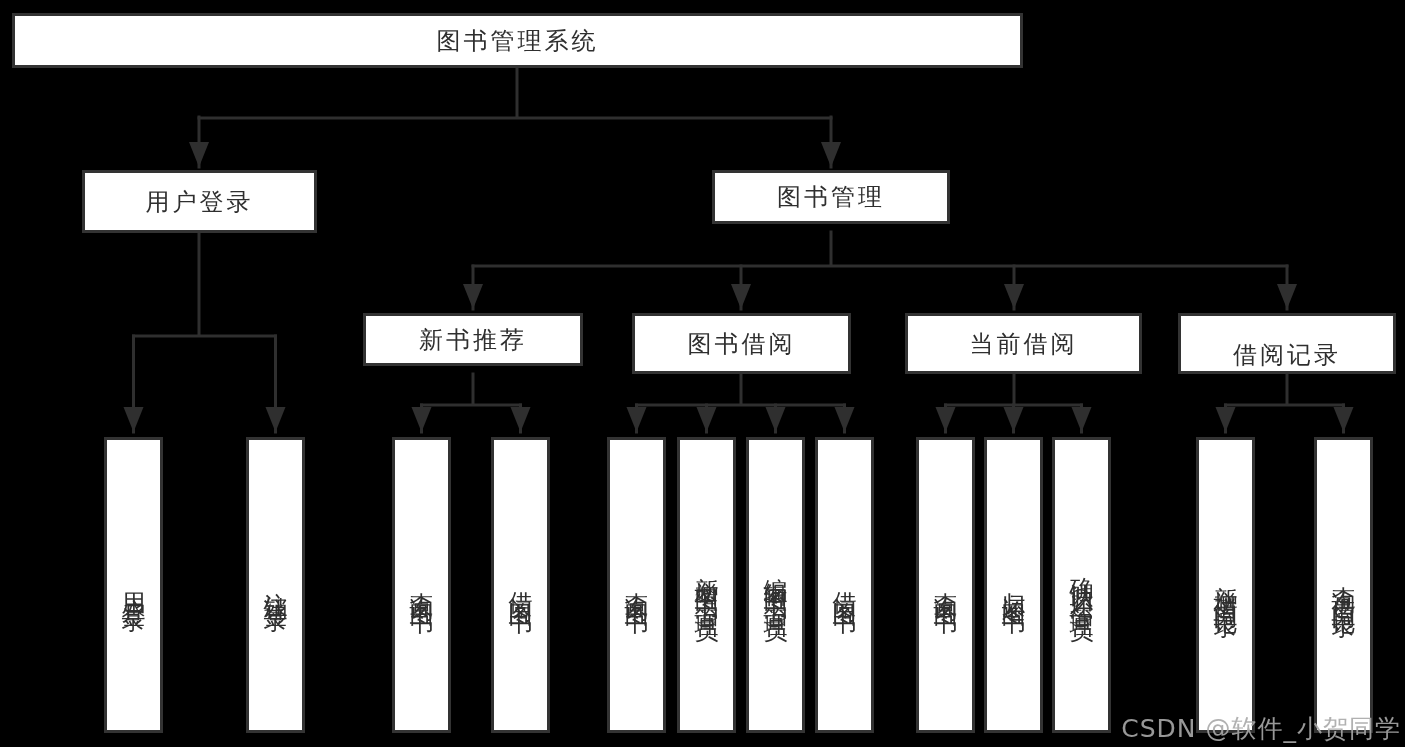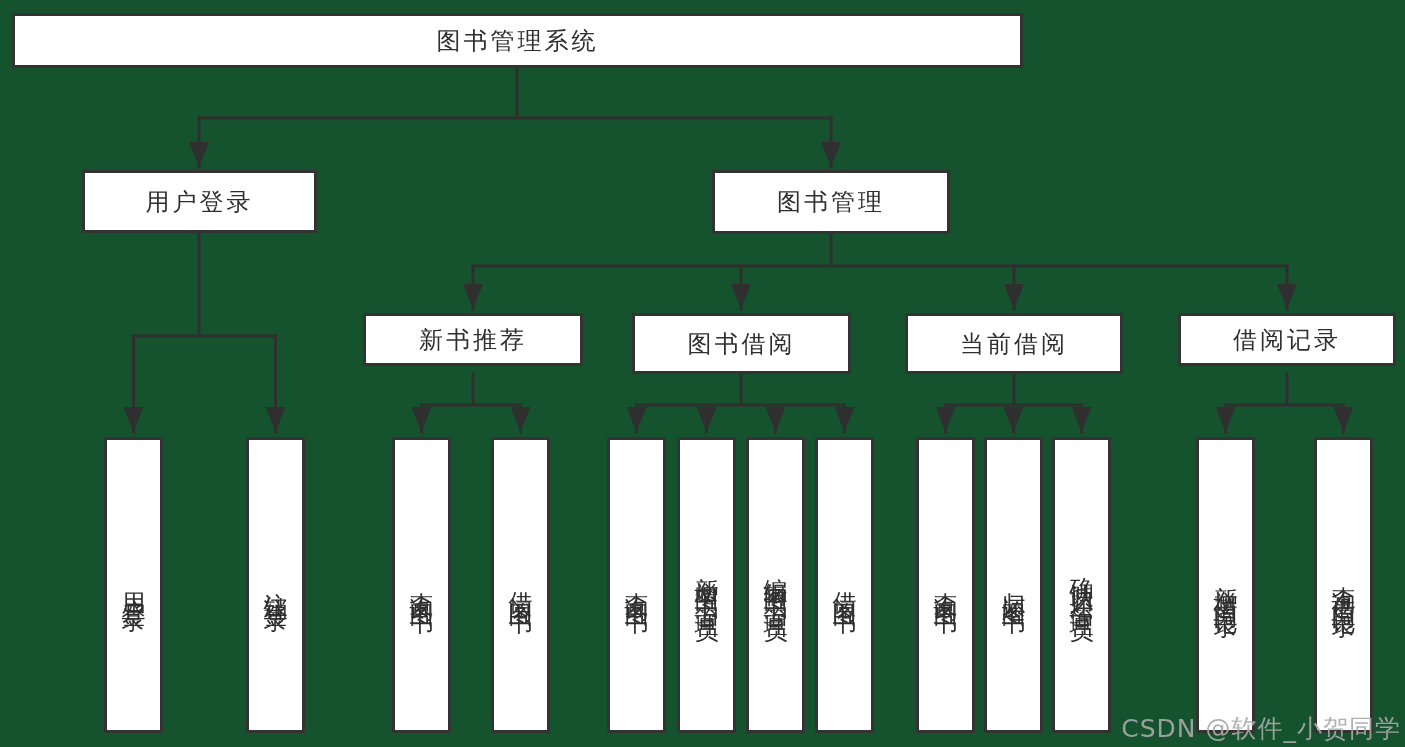--- a/index.html
+++ b/index.html
@@ -4,21 +4,21 @@
 <style>
   html, body {
     margin: 0;
     padding: 0;
     background: #ffffff;
   }
   #stage {
     position: relative;
     width: 1405px;
     height: 747px;
-    background: #14532d;
+    background: #000000;
     font-family: "DejaVu Sans", "Liberation Sans", sans-serif;
     overflow: hidden;
   }
   #wires {
     position: absolute;
     left: 0; top: 0;
     width: 1405px; height: 747px;
     z-index: 0;
     pointer-events: none;
   }
@@ -43,25 +43,25 @@
     writing-mode: vertical-rl;
     text-orientation: mixed;
     font-size: 24px;
     letter-spacing: 6px;
     line-height: 1;
     color: #2f2f2f;
   }
   
   .n-root        { left: 12px;   top: 13px;  width: 1011px; height: 55px; }
   .n-user-login  { left: 82px;   top: 170px; width: 235px;  height: 63px; }
-  .n-book-mgmt   { left: 712px;  top: 170px; width: 238px;  height: 64px; }
+  .n-book-mgmt   { left: 712px;  top: 170px; width: 238px;  height: 54px; }
   .n-new-books   { left: 363px;  top: 313px; width: 220px;  height: 53px; }
   .n-book-borrow { left: 632px;  top: 313px; width: 219px;  height: 61px; }
-  .n-current     { left: 905px;  top: 313px; width: 218px;  height: 61px; }
-  .n-records     { left: 1178px; top: 313px; width: 218px;  height: 53px; }
+  .n-current     { left: 905px;  top: 313px; width: 237px;  height: 61px; }
+  .n-records     { left: 1178px; top: 313px; width: 218px;  height: 61px; align-items: flex-end; }
   .leaf { top: 437px; width: 59px; height: 296px; }
   .l-login       { left: 104px; }
   .l-logout      { left: 246px; }
   .l-nb-query    { left: 392px; }
   .l-nb-borrow   { left: 491px; }
   .l-bw-query    { left: 607px; }
   .l-bw-add      { left: 677px; }
   .l-bw-edit     { left: 746px; }
   .l-bw-borrow   { left: 815px; }
   .l-cur-query   { left: 916px; }

